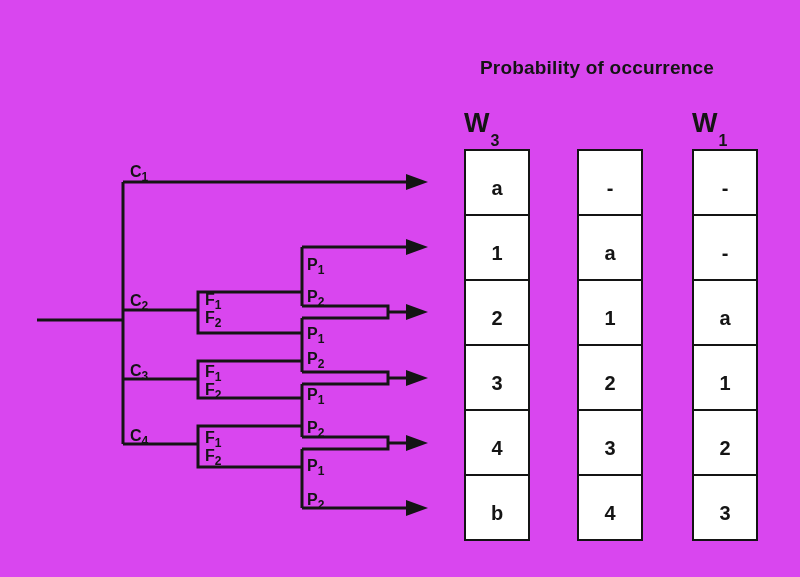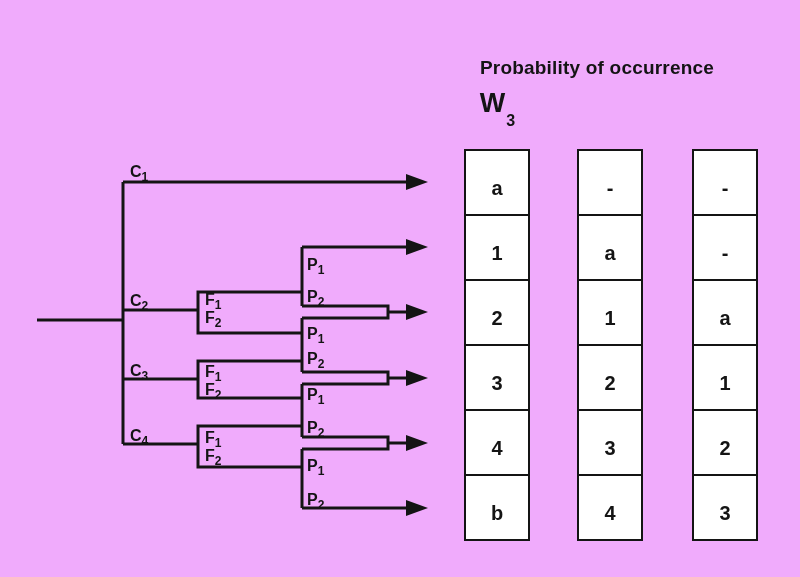--- a/index.html
+++ b/index.html
@@ -1,30 +1,30 @@
 <!DOCTYPE html>
 <html><head>
 <meta charset="utf-8">
 <style>
   html,body{margin:0;padding:0;background:#ffffff;}
   .stage{
-    position:relative;width:800px;height:577px;background:#f0abfc;overflow:hidden;
+    position:relative;width:800px;height:577px;background:#d946ef;overflow:hidden;
     font-family:"Liberation Sans",sans-serif;color:#141414;
   }
   .title{
     position:absolute;left:412px;top:57px;width:370px;text-align:center;
     font-size:19px;font-weight:bold;letter-spacing:.2px;
   }
   .diagram-svg{position:absolute;left:0;top:0;}
   .tree-line{stroke:#141414;stroke-width:3;fill:none;}
   .arrow-head{fill:#141414;stroke:none;}
   .slbl{font-family:"Liberation Sans",sans-serif;font-size:16px;font-weight:bold;fill:#141414;}
   .ssub{font-size:12px;}
   .wheader{
-    position:absolute;top:90px;width:66px;text-align:center;
+    position:absolute;top:110px;width:66px;
     font-size:27px;font-weight:bold;line-height:27px;white-space:nowrap;
   }
   .wsub{font-size:16px;position:relative;top:14px;left:1px;}
   .pcol{position:absolute;top:149px;width:66px;}
   .cell{
     box-sizing:border-box;height:67px;border:2px solid #141414;background:#ffffff;
     display:flex;justify-content:center;align-items:flex-end;
     padding-bottom:14px;font-size:20px;font-weight:bold;
   }
   .cell + .cell{margin-top:-2px;}
@@ -95,20 +95,21 @@
     <text class="slbl" x="307" y="364"><tspan>P</tspan><tspan class="ssub" dy="4">2</tspan></text>
 
     <text class="slbl" x="307" y="400"><tspan>P</tspan><tspan class="ssub" dy="4">1</tspan></text>
     <text class="slbl" x="307" y="433"><tspan>P</tspan><tspan class="ssub" dy="4">2</tspan></text>
 
     <text class="slbl" x="307" y="471"><tspan>P</tspan><tspan class="ssub" dy="4">1</tspan></text>
     <text class="slbl" x="307" y="505"><tspan>P</tspan><tspan class="ssub" dy="4">2</tspan></text>
   </svg>
 
   <div class="wheader" style="left:464px;"><span>W</span><span class="wsub">3</span></div>
+  <div class="wheader" style="left:692px;"><span>W</span><span class="wsub">1</span></div>
 
   <div class="pcol" style="left:464px;">
     <div class="cell">a</div>
     <div class="cell">1</div>
     <div class="cell">2</div>
     <div class="cell">3</div>
     <div class="cell">4</div>
     <div class="cell">b</div>
   </div>
   <div class="pcol" style="left:577px;">

